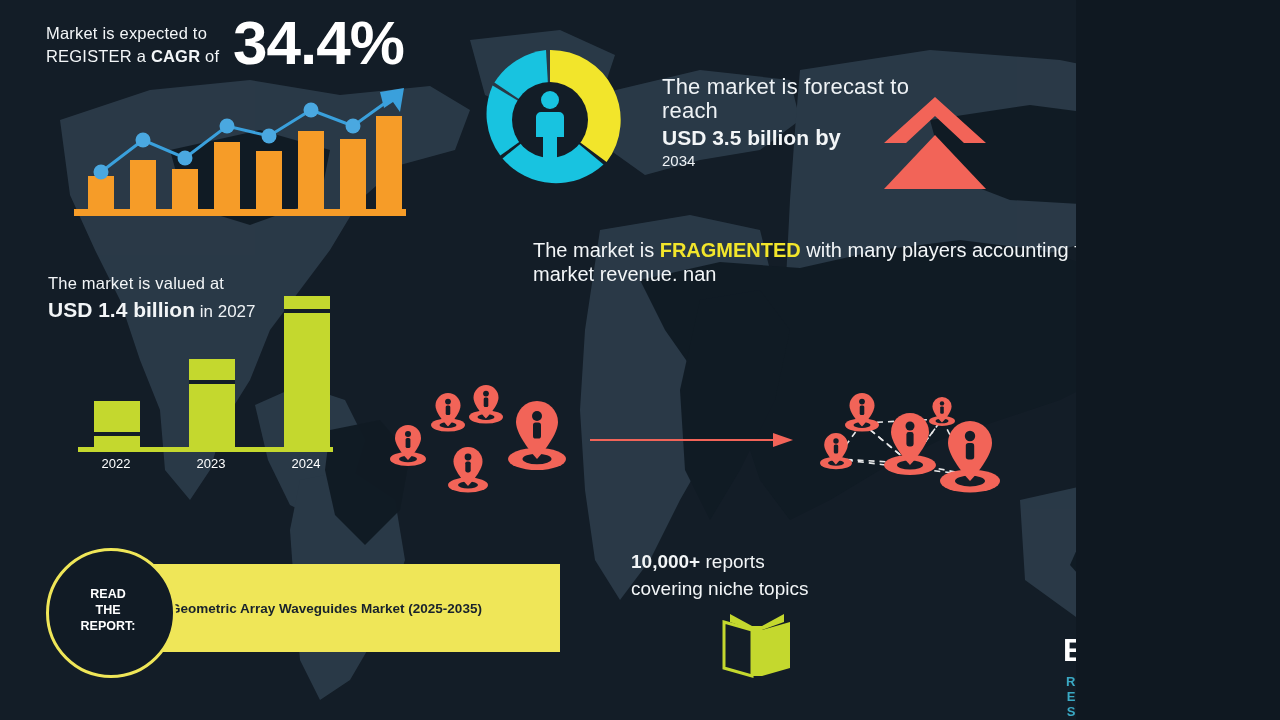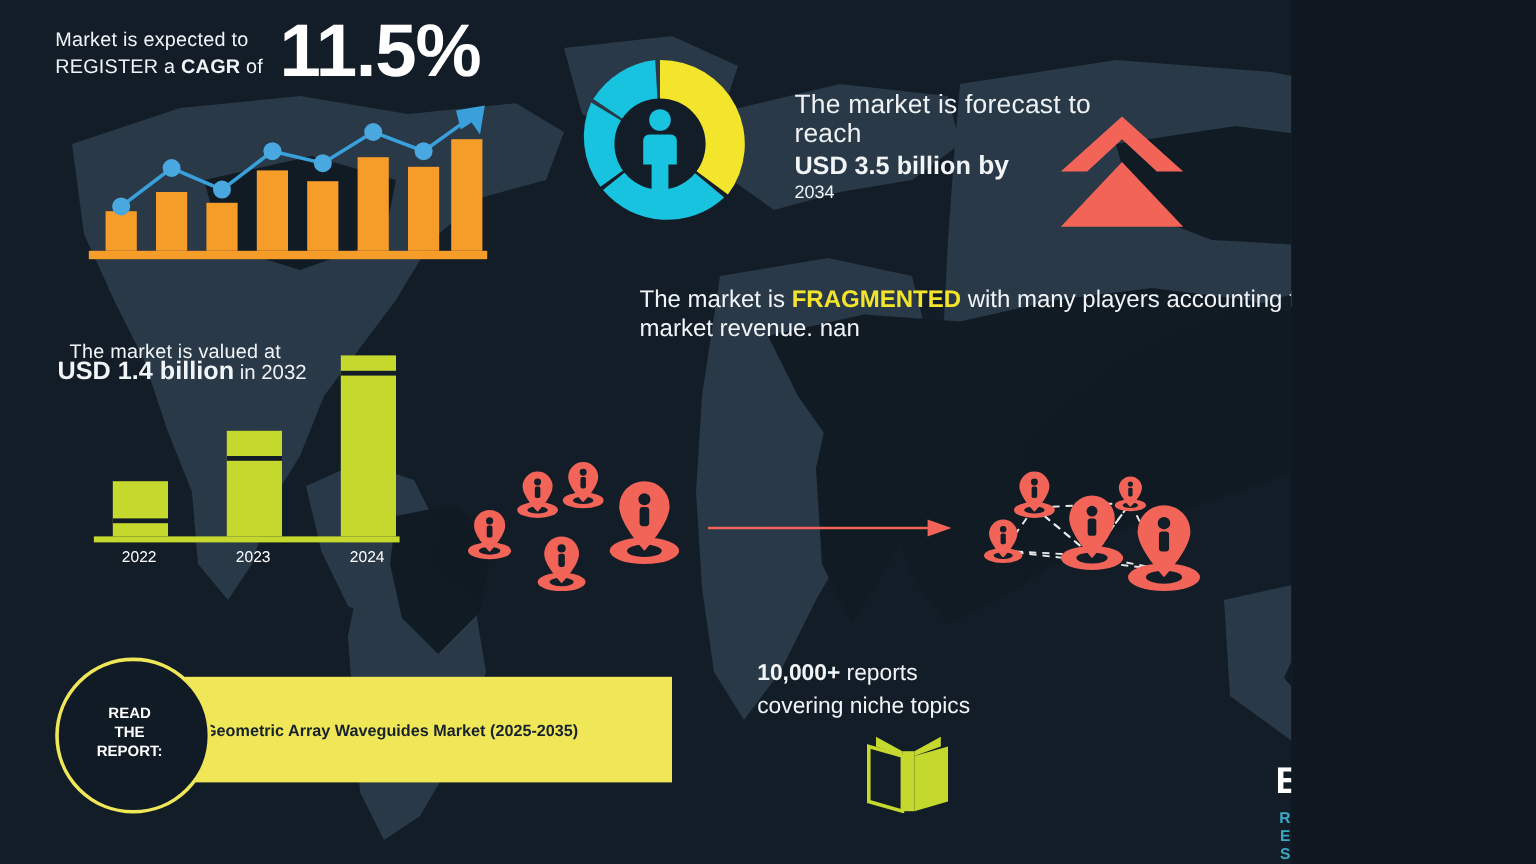--- a/index.html
+++ b/index.html
@@ -21,21 +21,21 @@
   #fcLine1{left:662px;top:75px;font-size:22px;line-height:24px;letter-spacing:.2px;color:#eef2f5;}
   #fcValue{left:662px;top:126px;font-size:21px;font-weight:bold;line-height:24px;}
   #fcValue .by{font-size:22px;font-weight:bold;}
   #fcYear{left:662px;top:152px;font-size:15px;color:#eef2f5;}
 
   
   #fragWrap{left:533px;top:238px;font-size:20px;line-height:24px;width:690px;white-space:normal;}
   #fragWrap .hl{color:#f2e52b;font-weight:bold;}
 
   
-  #valLine1{left:48px;top:284px;font-size:16.5px;letter-spacing:.2px;margin-left:10px;}
+  #valLine1{left:48px;top:274px;font-size:16.5px;letter-spacing:.2px;}
   #valValue{left:48px;top:298px;font-size:21px;font-weight:bold;}
   #valValue .yr{font-size:17px;font-weight:normal;color:#eef2f5;}
 
   
   #repLine{left:631px;top:548px;font-size:19px;line-height:27px;}
   #repLine .b{font-weight:bold;}
 
   
   #cta{position:absolute;left:140px;top:564px;width:420px;height:88px;background:#efe658;}
   #ctaLabel{position:absolute;left:170px;top:601px;font-size:13.5px;font-weight:bold;color:#18222c;}
@@ -105,21 +105,21 @@
       <path d="M700,300 L760,290 L790,330 L775,400 L740,470 L710,520 L685,470 L680,390 Z"></path>
       <path d="M930,120 L1030,105 L1130,118 L1190,145 L1175,190 L1100,205 L1010,200 L945,175 Z"></path>
       <path d="M330,430 L380,420 L410,455 L400,510 L365,545 L335,515 L325,470 Z"></path>
       <path d="M1090,520 L1160,505 L1200,545 L1175,600 L1105,605 L1070,565 Z"></path>
       <path d="M170,150 L260,130 L330,150 L320,200 L250,225 L185,205 Z"></path>
     </g>
   </svg>
 
   <div class="txt" id="cagrLines"><span>Market is expected to</span>
 <span>REGISTER a </span><span class="b">CAGR</span><span> of</span></div>
-  <div class="txt" id="cagrValue">11.5%</div>
+  <div class="txt" id="cagrValue">34.4%</div>
 
   <svg class="art" id="artBars" width="340" height="140" viewBox="0 0 340 140" xmlns="http://www.w3.org/2000/svg">
     <g fill="#f69c28">
       <rect x="18" y="96" width="26" height="33"></rect>
       <rect x="60" y="80" width="26" height="49"></rect>
       <rect x="102" y="89" width="26" height="40"></rect>
       <rect x="144" y="62" width="26" height="67"></rect>
       <rect x="186" y="71" width="26" height="58"></rect>
       <rect x="228" y="51" width="26" height="78"></rect>
       <rect x="270" y="59" width="26" height="70"></rect>
@@ -160,21 +160,21 @@
   <div class="txt" id="fcYear">2034</div>
 
   <svg class="art" id="artRedArrows" width="110" height="98" viewBox="0 0 110 98" xmlns="http://www.w3.org/2000/svg">
     <path d="M55,2 L106,48 L84,48 L55,21 L26,48 L4,48 Z" fill="#f26458"></path>
     <path d="M55,40 L106,94 L4,94 Z" fill="#f26458"></path>
   </svg>
 
   <div class="txt" id="fragWrap"><span>The market is </span><span class="hl">FRAGMENTED</span><span> with many players accounting for majority market revenue. nan</span></div>
 
   <div class="txt" id="valLine1">The market is valued at</div>
-  <div class="txt" id="valValue"><span>USD 1.4 billion</span><span class="yr"> in 2032</span></div>
+  <div class="txt" id="valValue"><span>USD 1.4 billion</span><span class="yr"> in 2027</span></div>
 
   <svg class="art" id="artGreenBars" width="260" height="180" viewBox="0 0 260 180" xmlns="http://www.w3.org/2000/svg">
     <g fill="#c4d82e">
       <rect x="16" y="105" width="46" height="46"></rect>
       <rect x="111" y="63" width="46" height="88"></rect>
       <rect x="206" y="0" width="46" height="151"></rect>
       <rect x="0" y="151" width="255" height="5"></rect>
     </g>
     <g fill="#131d27">
       <rect x="16" y="136" width="46" height="4"></rect>

